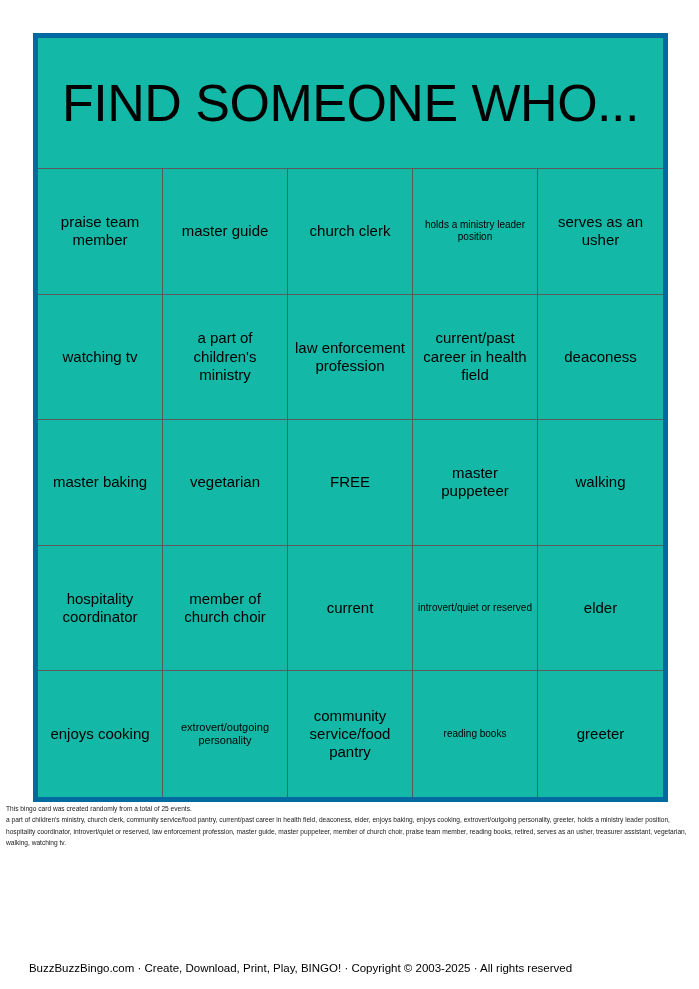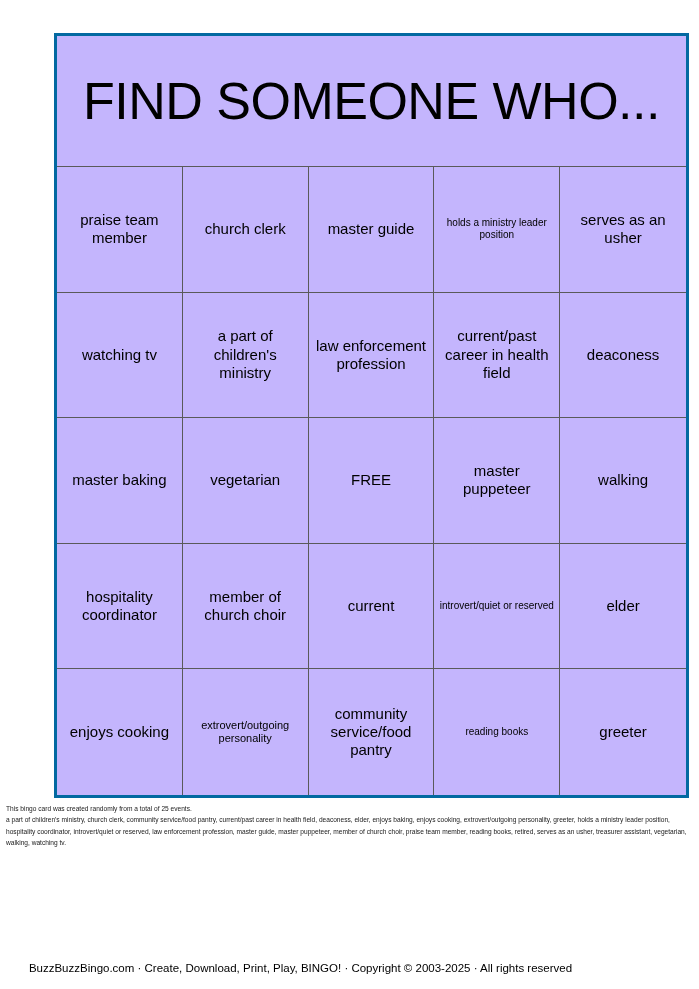--- a/index.html
+++ b/index.html
@@ -23,24 +23,23 @@
     width: 699px;
     height: 989px;
   }
 
   
   .card {
     position: absolute;
     left: 33px;
     top: 33px;
     width: 635px;
-    border: 3px solid #0369a1;
+    border: 5px solid #0369a1;
     box-sizing: border-box;
-    background: #c4b5fd;
-    margin-left: 21px;
+    background: #14b8a6;
   }
 
   .card-header {
     height: 131px;
     border-bottom: 1px solid #5a5a5a;
     box-sizing: border-box;
     display: flex;
     align-items: center;
     justify-content: center;
     overflow: hidden;
@@ -118,24 +117,24 @@
 
     <div class="card-header">
       <div class="card-title">FIND SOMEONE WHO...</div>
     </div>
 
     <div class="grid" id="bingo-grid">
         <div class="cell">
           <span class="cell-text">praise team member</span>
         </div>
         <div class="cell">
+          <span class="cell-text">master guide</span>
+        </div>
+        <div class="cell">
           <span class="cell-text">church clerk</span>
-        </div>
-        <div class="cell">
-          <span class="cell-text">master guide</span>
         </div>
         <div class="cell">
           <span class="cell-text sz-md">holds a ministry leader position</span>
         </div>
         <div class="cell">
           <span class="cell-text">serves as an usher</span>
         </div>
         <div class="cell">
           <span class="cell-text">watching tv</span>
         </div>

